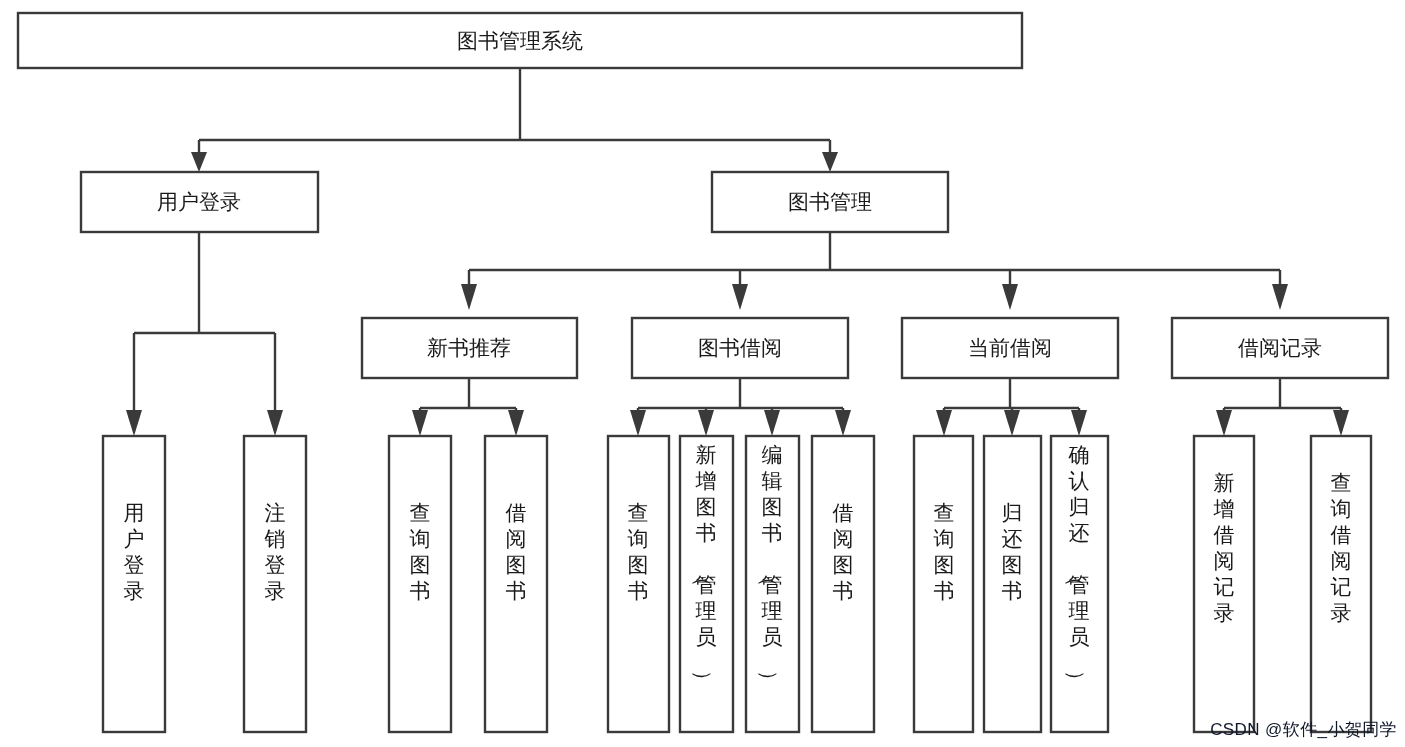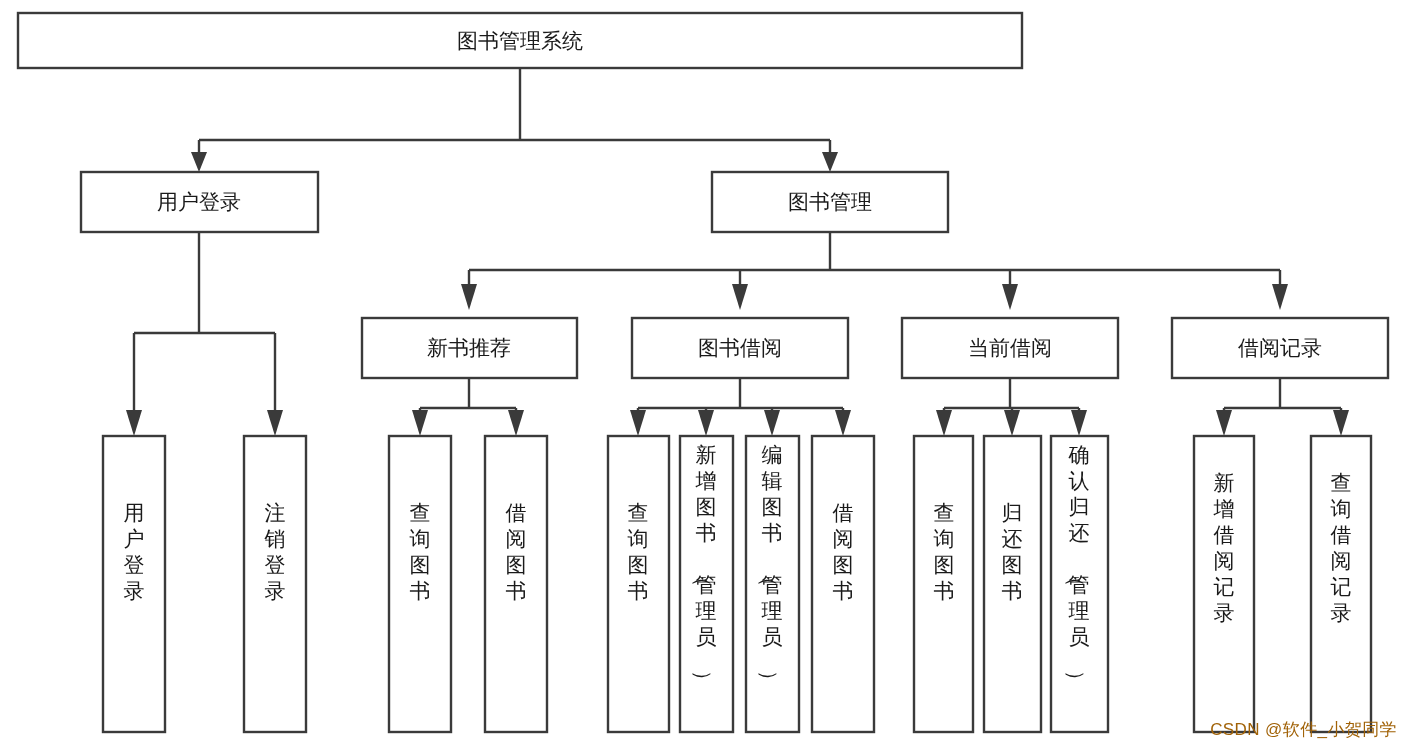--- a/index.html
+++ b/index.html
@@ -52,21 +52,21 @@
   .arrow-head {
     fill: #3a3a3a;
     stroke: none;
   }
   .watermark {
     position: absolute;
     right: 8px;
     bottom: 6px;
     font-family: "Liberation Sans", "DejaVu Sans", sans-serif;
     font-size: 17px;
-    color: #a16207;
+    color: #0f172a;
     white-space: nowrap;
     letter-spacing: 0.4px;
     user-select: none;
     margin-left: 24px;
   }
 </style>
 </head>
 <body>
 
 <div id="canvas">

